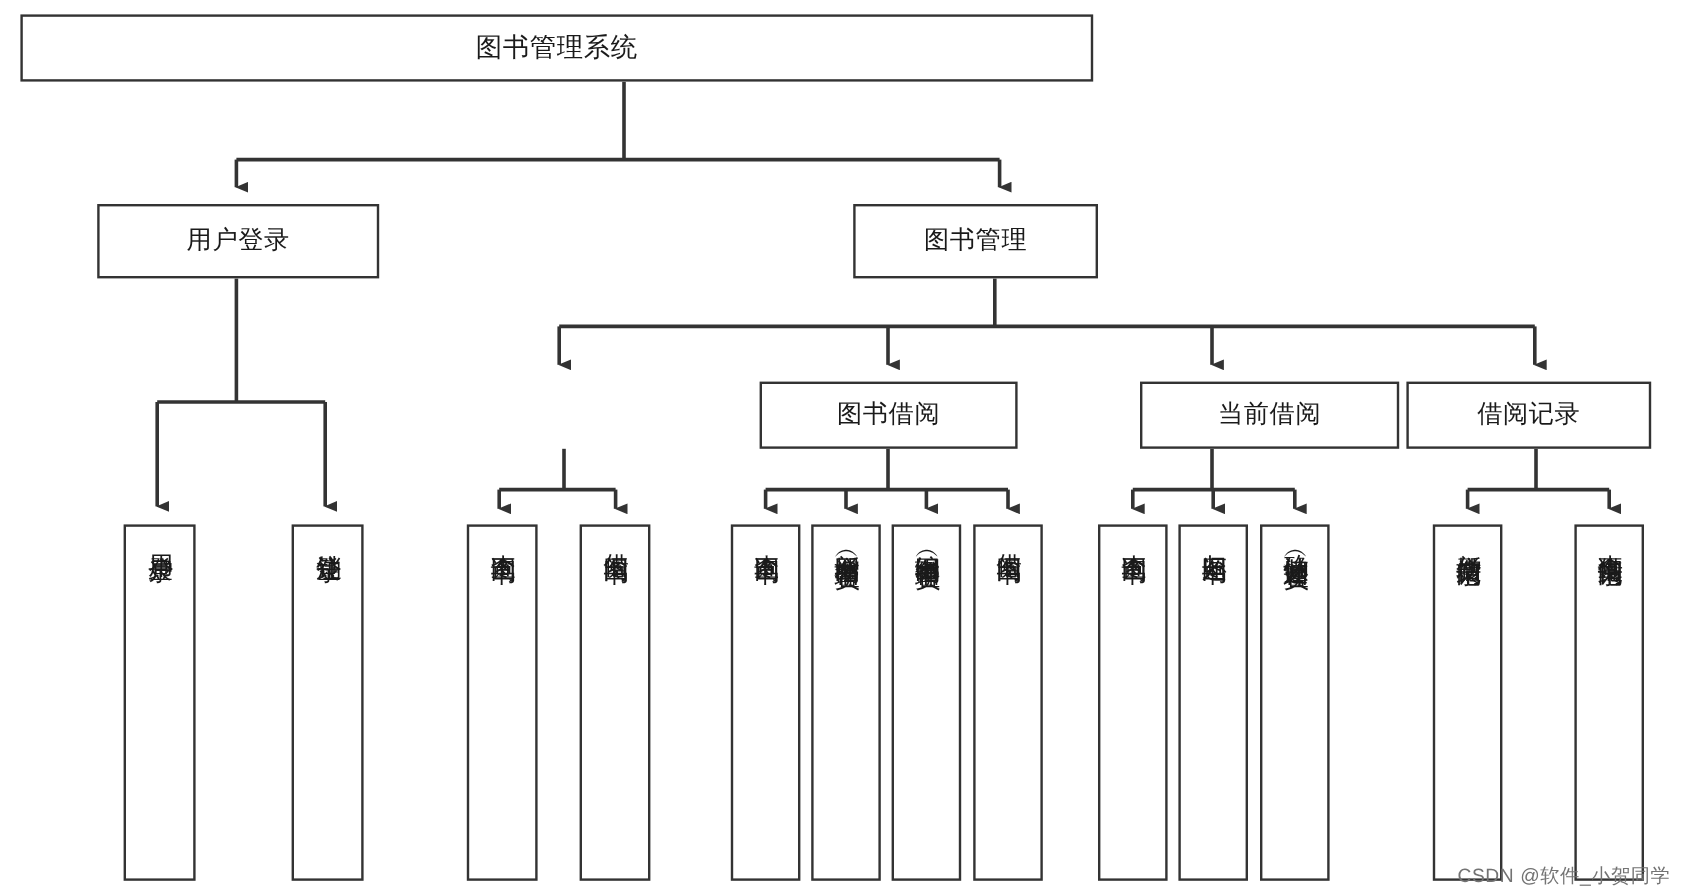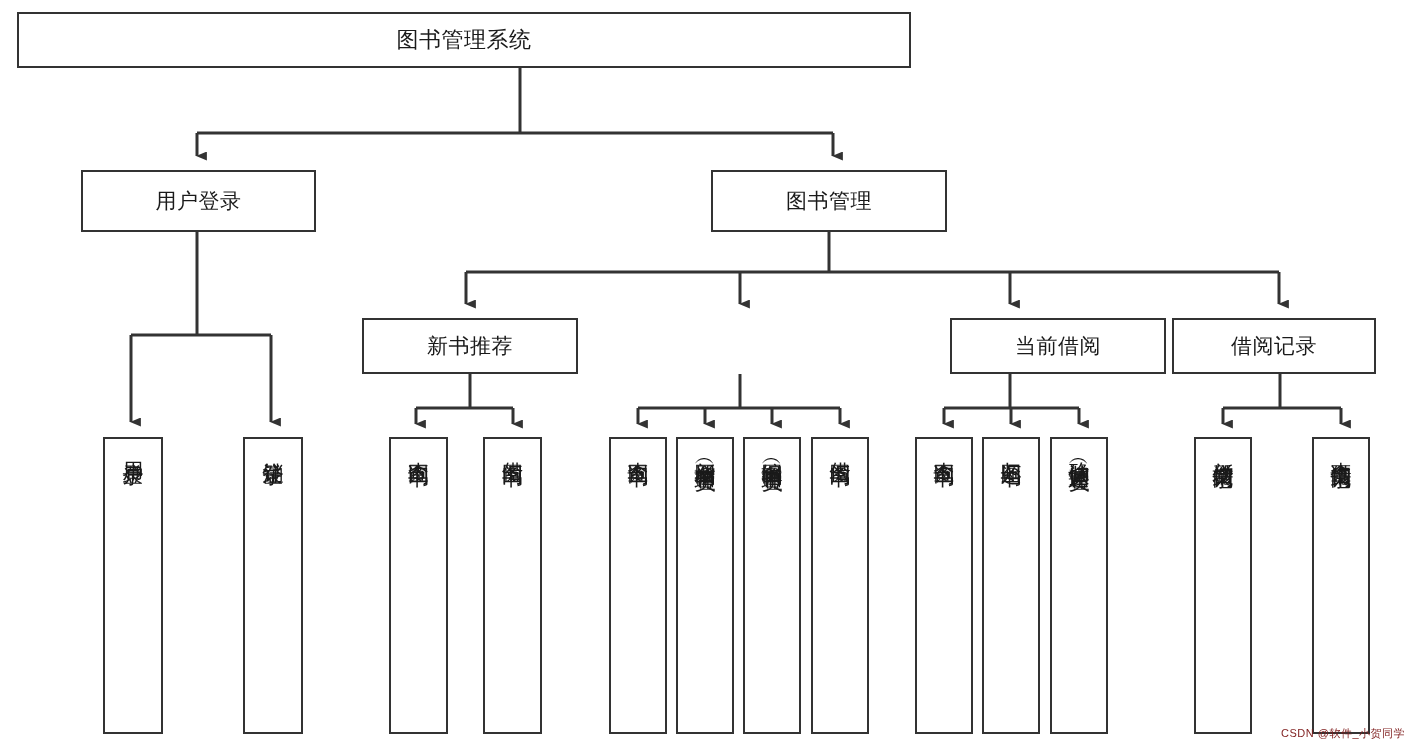--- a/index.html
+++ b/index.html
@@ -57,24 +57,24 @@
   .node.vert .label {
     writing-mode: vertical-rl;
     text-orientation: upright;
     font-size: 21px;
     line-height: 1.05;
     letter-spacing: 1.5px;
     white-space: nowrap;
   }
   .watermark {
     position: absolute;
-    right: 0;
+    right: 13px;
     bottom: 6px;
-    font-size: 11px;
-    color: #7f1d1d;
+    font-size: 16px;
+    color: #737373;
     letter-spacing: 0.5px;
     user-select: none;
     white-space: nowrap;
   }
 </style>
 </head>
 <body>
 
 <div id="canvas">
 
@@ -130,26 +130,26 @@
     </g>
   </svg>
 
   <div class="node horiz root" style="left:17px; top:12px; width:894px; height:56px;">
     <span class="label">图书管理系统</span>
   </div>
 
   <div class="node horiz" style="left:81px; top:170px; width:235px; height:62px;">
     <span class="label">用户登录</span>
   </div>
-  <div class="node horiz" style="left:711px; top:170px; width:236px; height:62px;">
+  <div class="node horiz" style="left:711px; top:170px; width:204px; height:62px;">
     <span class="label">图书管理</span>
   </div>
 
-  <div class="node horiz" style="left:362px; top:318px; width:216px; height:56px;">
-    <span class="label">新书推荐</span>
+  <div class="node horiz" style="left:633px; top:318px; width:215px; height:56px;">
+    <span class="label">图书借阅</span>
   </div>
   <div class="node horiz" style="left:950px; top:318px; width:216px; height:56px;">
     <span class="label">当前借阅</span>
   </div>
   <div class="node horiz" style="left:1172px; top:318px; width:204px; height:56px;">
     <span class="label">借阅记录</span>
   </div>
 
   <div class="node vert" style="left:103px; top:437px; width:60px; height:297px;">
     <span class="label">用户登录</span>

